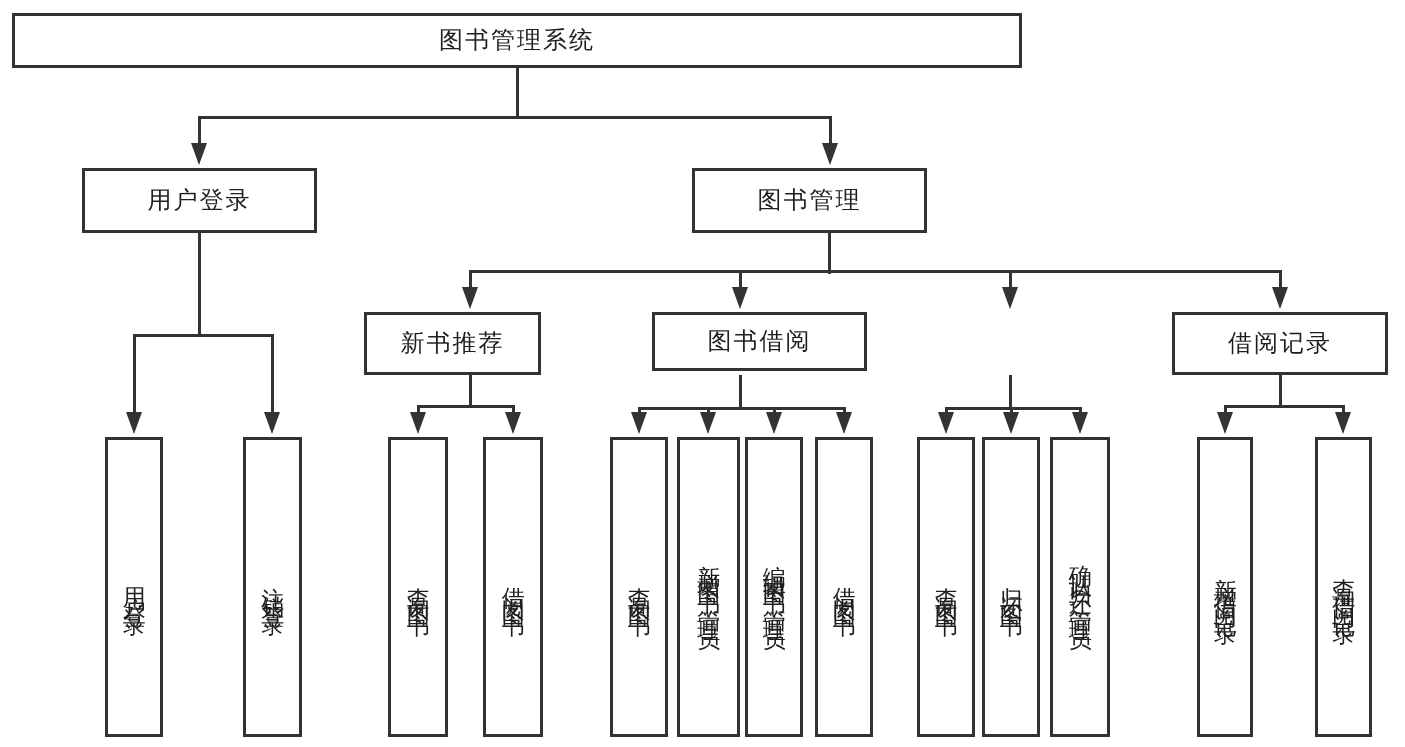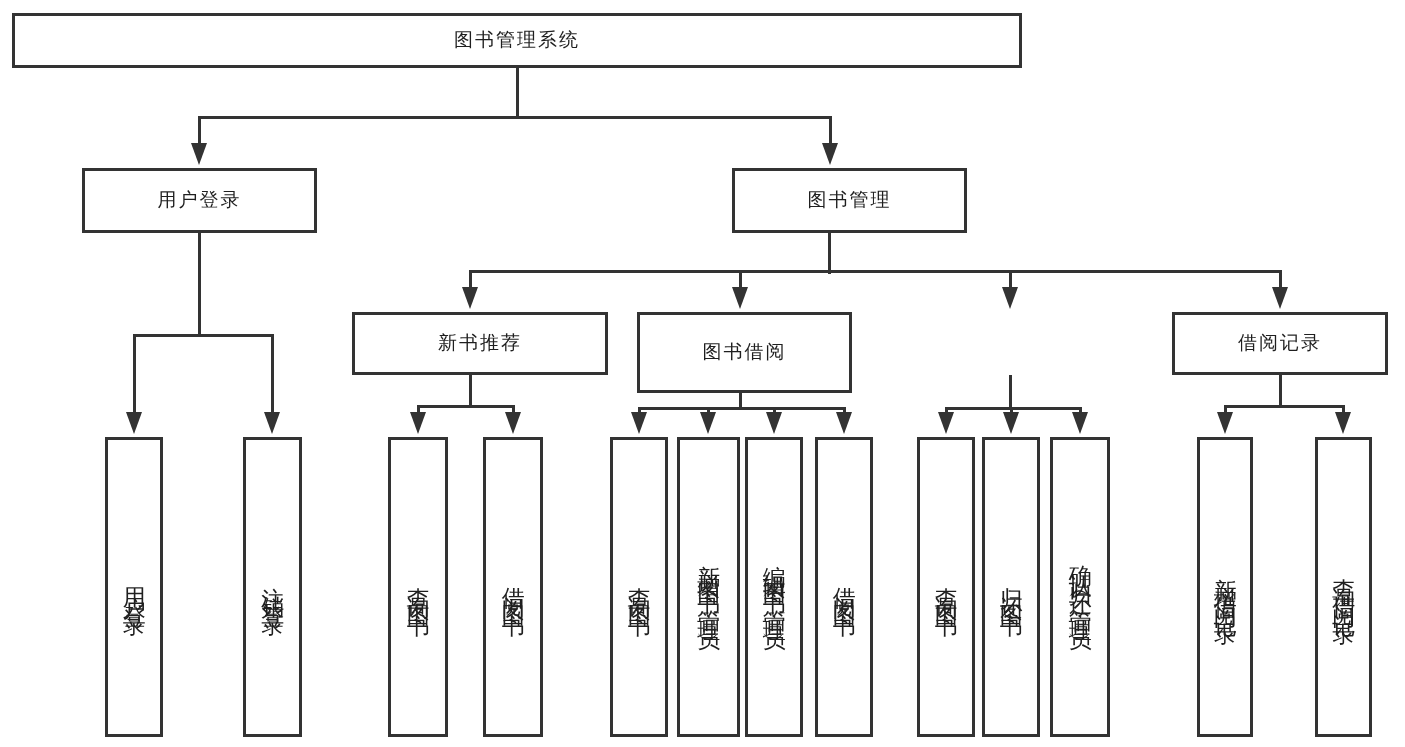--- a/index.html
+++ b/index.html
@@ -14,21 +14,21 @@
     background:var(--background);
     font-family:"Liberation Sans", sans-serif;
   }
   .box{
     position:absolute;box-sizing:border-box;
     border:3px solid var(--line);background:var(--background);
     display:flex;align-items:center;justify-content:center;
     z-index:2;
   }
   .box span{
-    color:var(--text);font-size:19px;letter-spacing:2px;
+    color:var(--text);font-size:24px;letter-spacing:2px;
     white-space:nowrap;line-height:1.2;
   }
   .box.vert span{
     writing-mode:vertical-rl;text-orientation:mixed;
     font-size:23px;letter-spacing:9px;line-height:1.1;white-space:normal;
   }
   .cline{position:absolute;background:var(--line);z-index:1;}
   .ahead{
     position:absolute;width:0;height:0;z-index:1;
     border-left:8px solid transparent;border-right:8px solid transparent;
@@ -44,28 +44,28 @@
 
 <div class="canvas">
 
   <div class="box" style="left:12px;top:13px;width:1010px;height:55px">
     <span>图书管理系统</span>
   </div>
 
   <div class="box" style="left:82px;top:168px;width:235px;height:65px">
     <span>用户登录</span>
   </div>
-  <div class="box" style="left:732px;top:168px;width:235px;height:65px">
+  <div class="box" style="left:692px;top:168px;width:235px;height:65px">
     <span>图书管理</span>
   </div>
 
-  <div class="box" style="left:352px;top:312px;width:256px;height:63px">
+  <div class="box" style="left:364px;top:312px;width:177px;height:63px">
     <span>新书推荐</span>
   </div>
-  <div class="box" style="left:637px;top:312px;width:215px;height:81px">
+  <div class="box" style="left:652px;top:312px;width:215px;height:59px">
     <span>图书借阅</span>
   </div>
   <div class="box" style="left:1172px;top:312px;width:216px;height:63px">
     <span>借阅记录</span>
   </div>
 
   <div class="box vert" style="left:105px;top:437px;width:58px;height:300px">
     <span>用户登录</span>
   </div>
   <div class="box vert" style="left:243px;top:437px;width:59px;height:300px">

